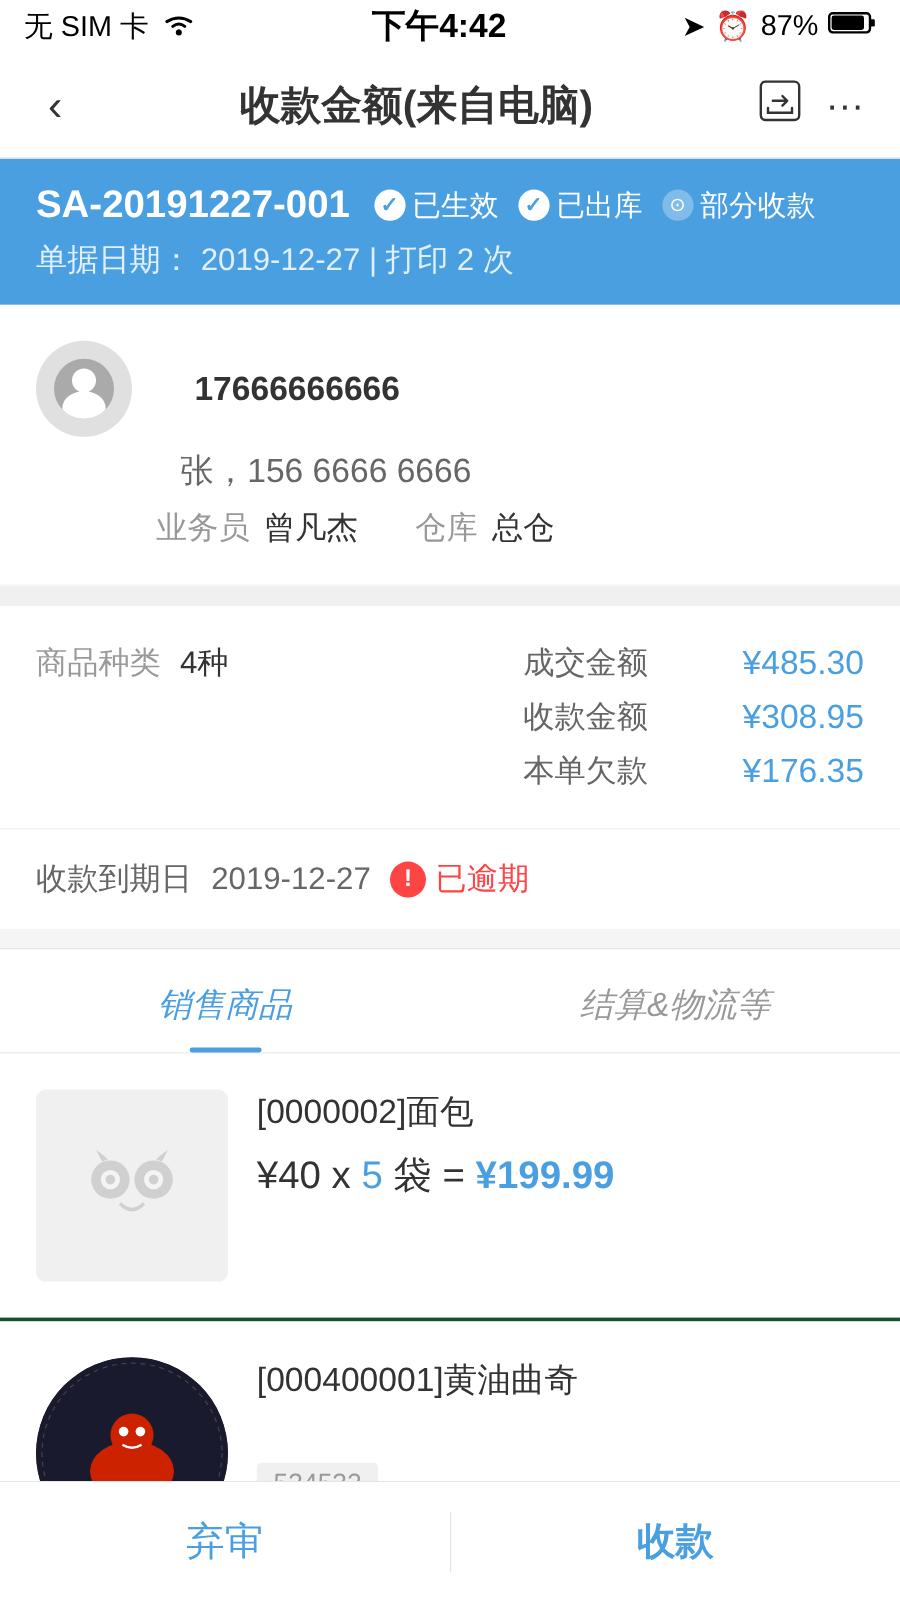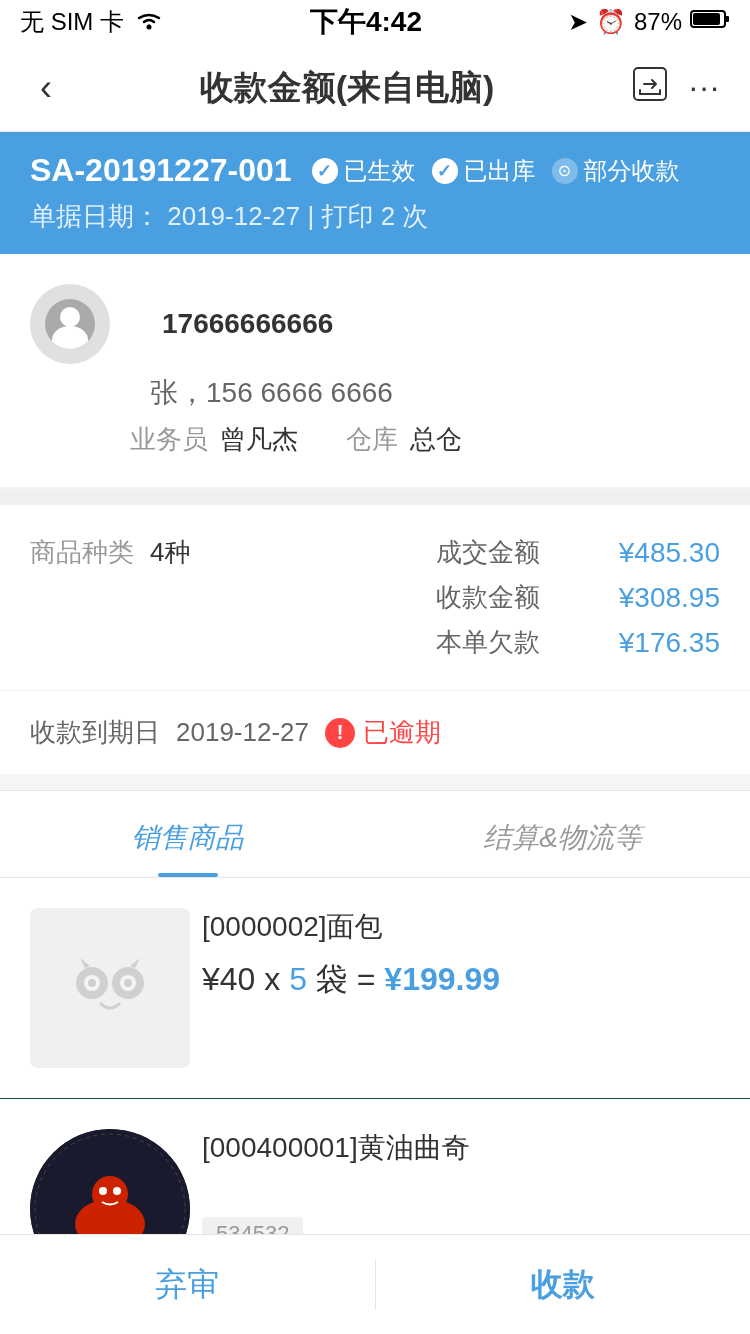--- a/index.html
+++ b/index.html
@@ -315,22 +315,22 @@
     }
 
     
     .product-list {
       background: #fff;
     }
     .product-item {
       display: flex;
       align-items: flex-start;
       padding: 30px;
-      border-bottom: 1px solid #14532d;
-      gap: 12px;
+      border-bottom: 3px solid #14532d;
+      gap: 24px;
     }
     .product-img {
       width: 160px;
       height: 160px;
       background: #f0f0f0;
       border-radius: 8px;
       flex-shrink: 0;
       display: flex;
       align-items: center;
       justify-content: center;

